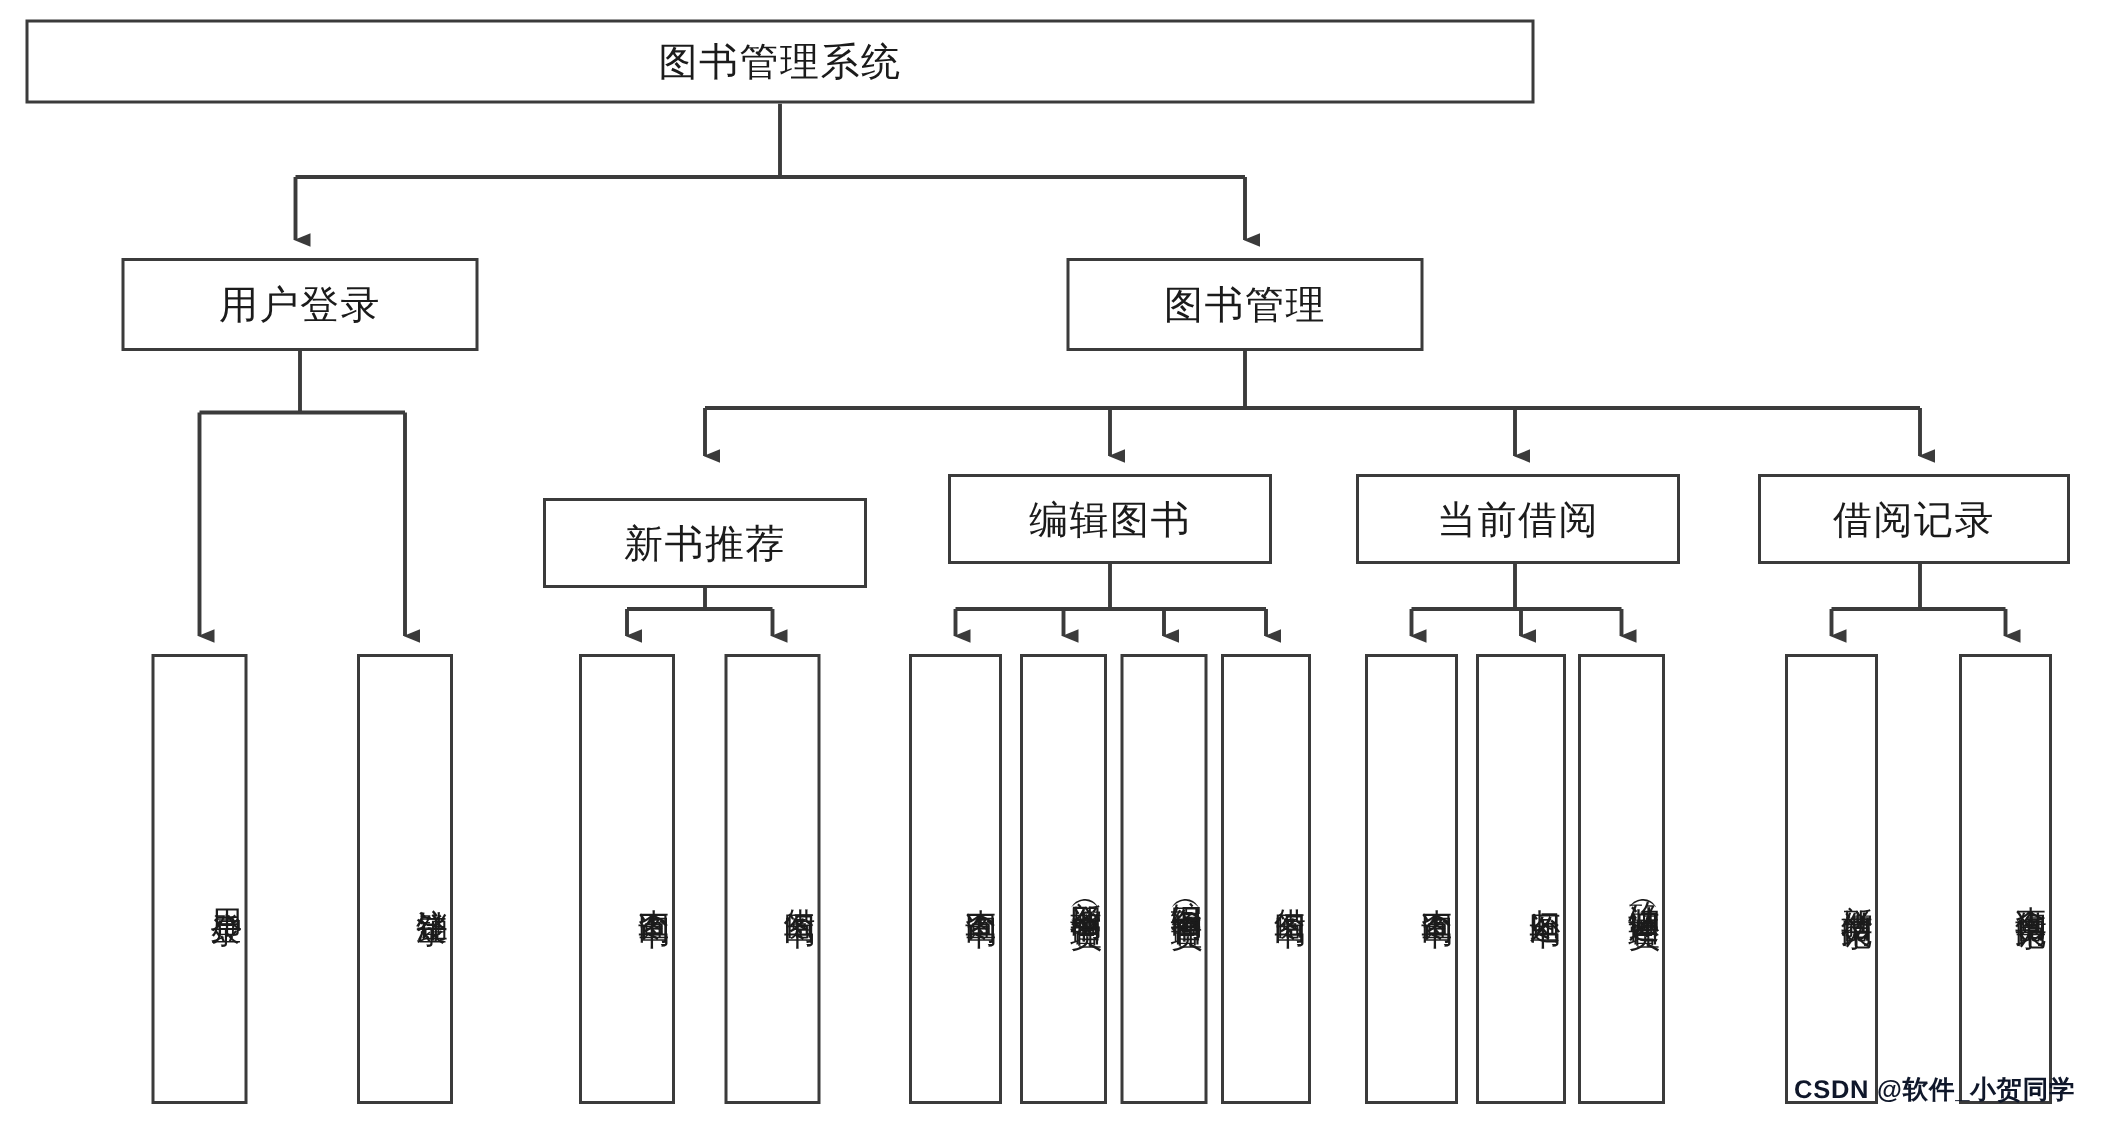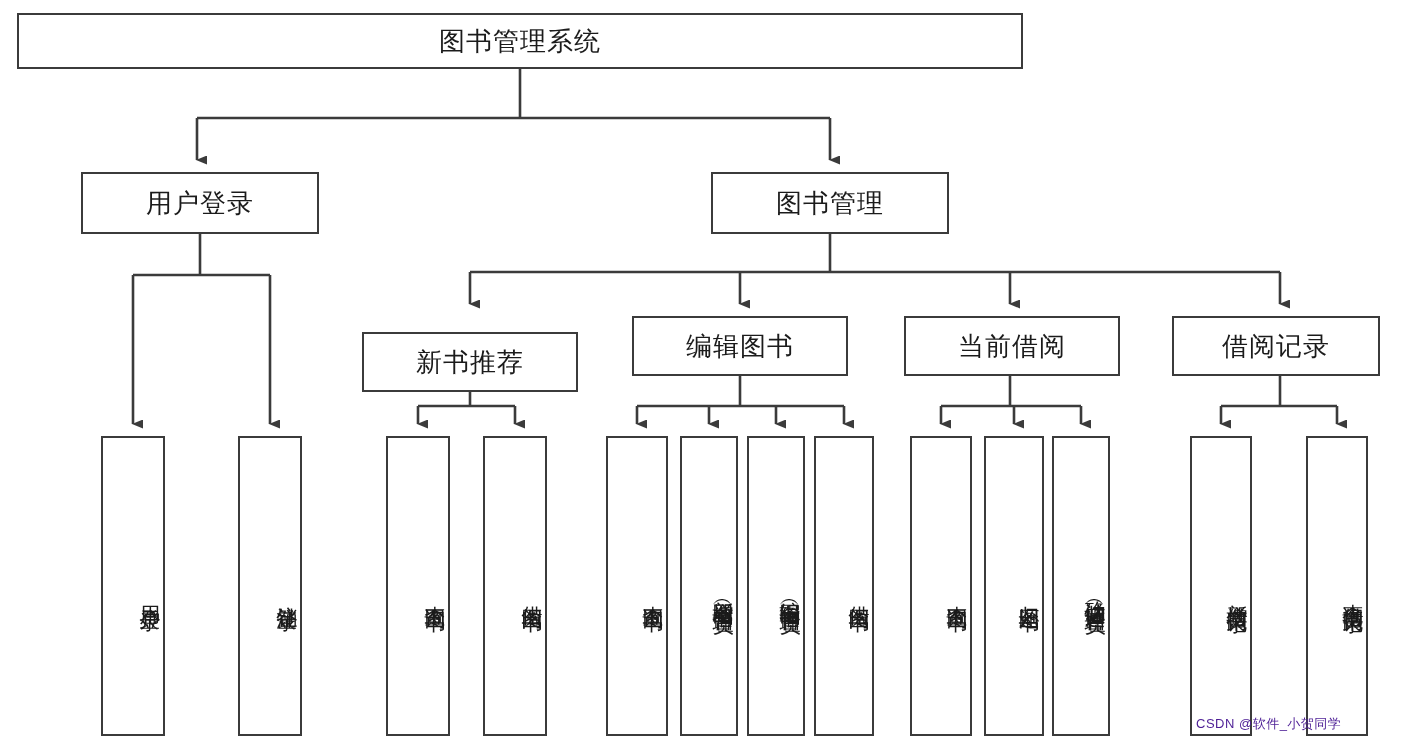--- a/index.html
+++ b/index.html
@@ -48,25 +48,26 @@
     align-items: flex-start;
     justify-content: center;
   }
   .node.v .vtext {
     writing-mode: vertical-rl;
     text-orientation: upright;
     white-space: nowrap;
   }
   .watermark {
     position: absolute;
-    font-size: 13px;
-    color: #4c1d95;
+    font-size: 17px;
+    color: #0f172a;
     letter-spacing: 0.5px;
     white-space: nowrap;
     user-select: none;
+    font-weight: bold;
   }
 </style>
 </head>
 <body>
 
 <div id="canvas">
 
   <svg id="edges" viewBox="0 0 1405 747" xmlns="http://www.w3.org/2000/svg">
     <defs>
       <marker id="arr" markerWidth="9" markerHeight="11" refX="4.5" refY="10" orient="auto" markerUnits="userSpaceOnUse">

